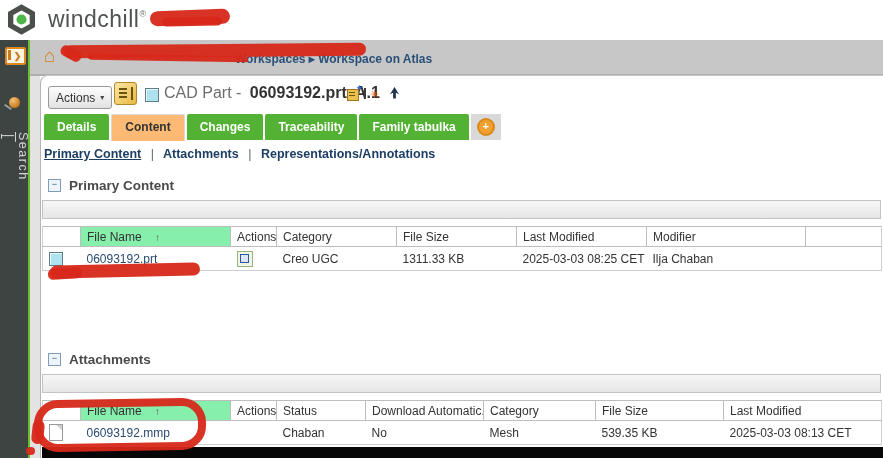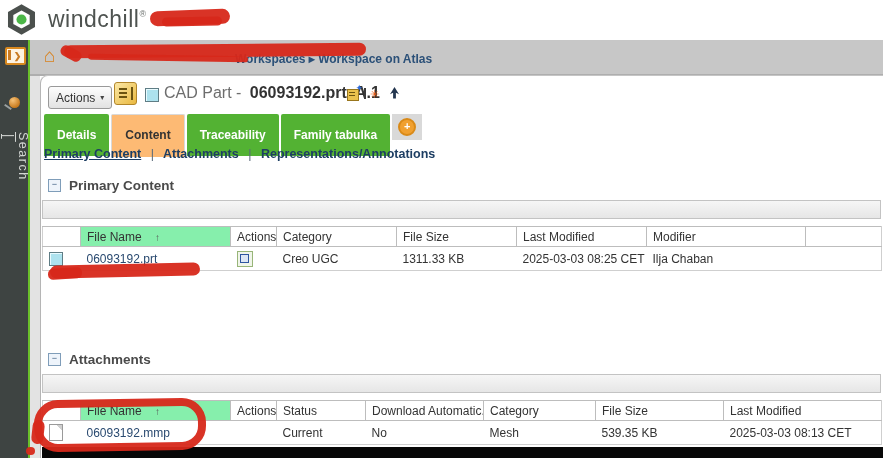--- a/index.html
+++ b/index.html
@@ -58,21 +58,21 @@
   #info-icon .box{position:absolute;left:0;bottom:0;width:10px;height:10px;background:#eac14d;border:1px solid #99761d;}
   #info-icon .box i{position:absolute;left:1px;width:6px;height:1px;background:#6b5310;}
   #info-icon .box i:nth-child(1){top:2px;} #info-icon .box i:nth-child(2){top:5px;}
   #info-icon .spark{position:absolute;right:-1px;top:-3px;color:#2f6bd8;font-size:9px;}
   #info-icon .ibar{position:absolute;right:-4px;top:2px;width:2px;height:11px;background:#3a3a3a;}
   #asterisk-icon{left:370px;top:89px;color:#e8570e;font-size:11px;line-height:1;}
   #subscribe-icon{left:388px;top:86px;}
 
   
   #tabs{left:44px;top:114px;display:flex;gap:2px;height:26px;}
-  .tab{height:26px;line-height:26px;padding:8px 13px;background:#53b233;color:#fff;
+  .tab{height:26px;line-height:26px;padding:0 13px;background:#53b233;color:#fff;
        font-size:12px;font-weight:bold;border-radius:2px 2px 0 0;cursor:pointer;white-space:nowrap;}
   .tab.active{background:#fdba74;color:#333;border:1px solid #d9d9d9;border-bottom:none;line-height:24px;}
   .plus-tab{width:30px;height:26px;background:#d9d9d9;display:flex;align-items:center;justify-content:center;cursor:pointer;}
   .plus-tab .coin{width:14px;height:14px;border-radius:50%;background:#f0a030;border:2px solid #d98a18;
                   color:#fff;font-size:11px;font-weight:bold;line-height:13px;text-align:center;}
 
   
   #subnav{left:44px;top:147px;font-size:12.5px;font-weight:bold;color:#1d3e63;white-space:nowrap;}
   #subnav a{color:#1d3e63;text-decoration:none;cursor:pointer;}
   #subnav a.current{text-decoration:underline;}
@@ -169,20 +169,21 @@
   <span class="ibar"></span>
 </div>
 <div class="abs" id="asterisk-icon">✳</div>
 <svg class="abs" id="subscribe-icon" width="13" height="14" viewBox="0 0 13 14">
   <path d="M6.5 1 L11 8.2 L7.9 6.8 L7.9 12.5 L5.1 12.5 L5.1 6.8 L2 8.2 Z" fill="#24364f"></path>
 </svg>
 
 <div class="abs" id="tabs">
   <div class="tab">Details</div>
   <div class="tab active">Content</div>
+  <div class="tab">Changes</div>
   <div class="tab">Traceability</div>
   <div class="tab">Family tabulka</div>
   <div class="plus-tab">
     <span class="coin">+</span>
   </div>
 </div>
 
 <div class="abs" id="subnav">
   <a class="current">Primary Content</a>
   <span class="sep">|</span>
@@ -269,21 +270,21 @@
     <th>Category</th>
     <th>File Size</th>
     <th>Last Modified</th>
   </tr>
   <tr>
     <td>
           <div class="doc-icon"></div>
         </td>
     <td><span class="file-link">06093192.mmp</span></td>
     <td></td>
-    <td>Current</td>
+    <td>Chaban</td>
     <td>No</td>
     <td>Mesh</td>
     <td>539.35 KB</td>
     <td>2025-03-03 08:13 CET</td>
   </tr>
 </tbody>
   </table>
 
 <div class="abs" id="blackbar"></div>
 

